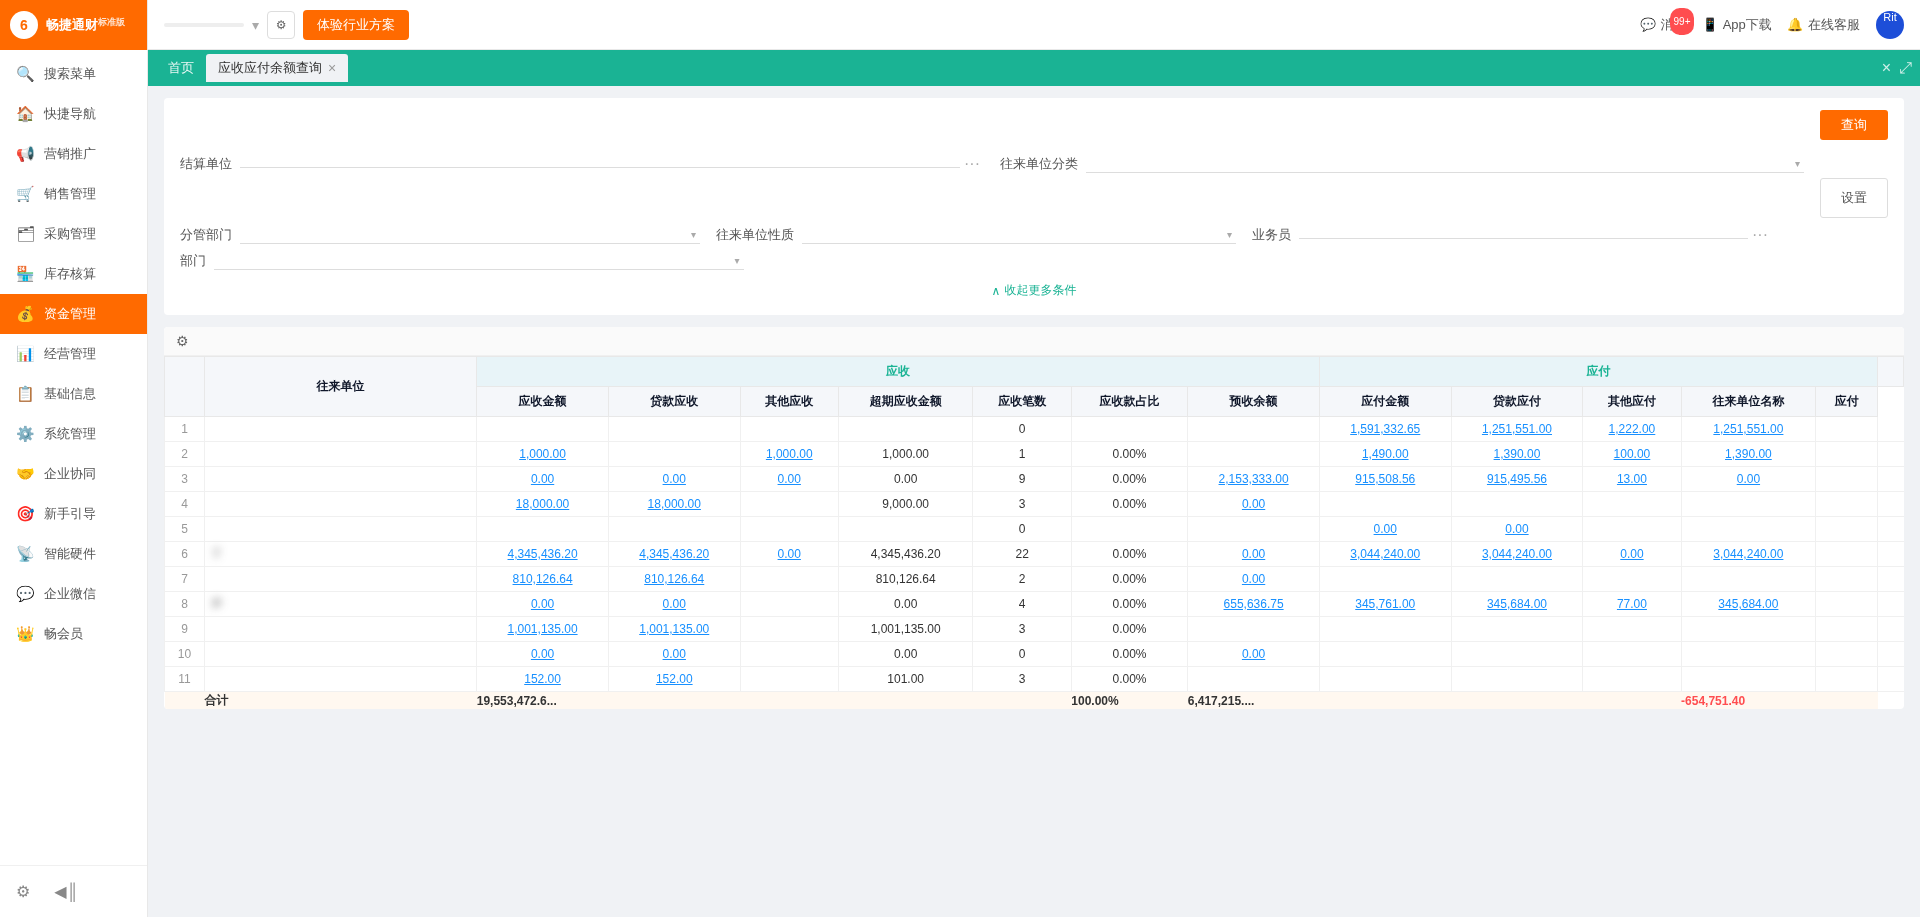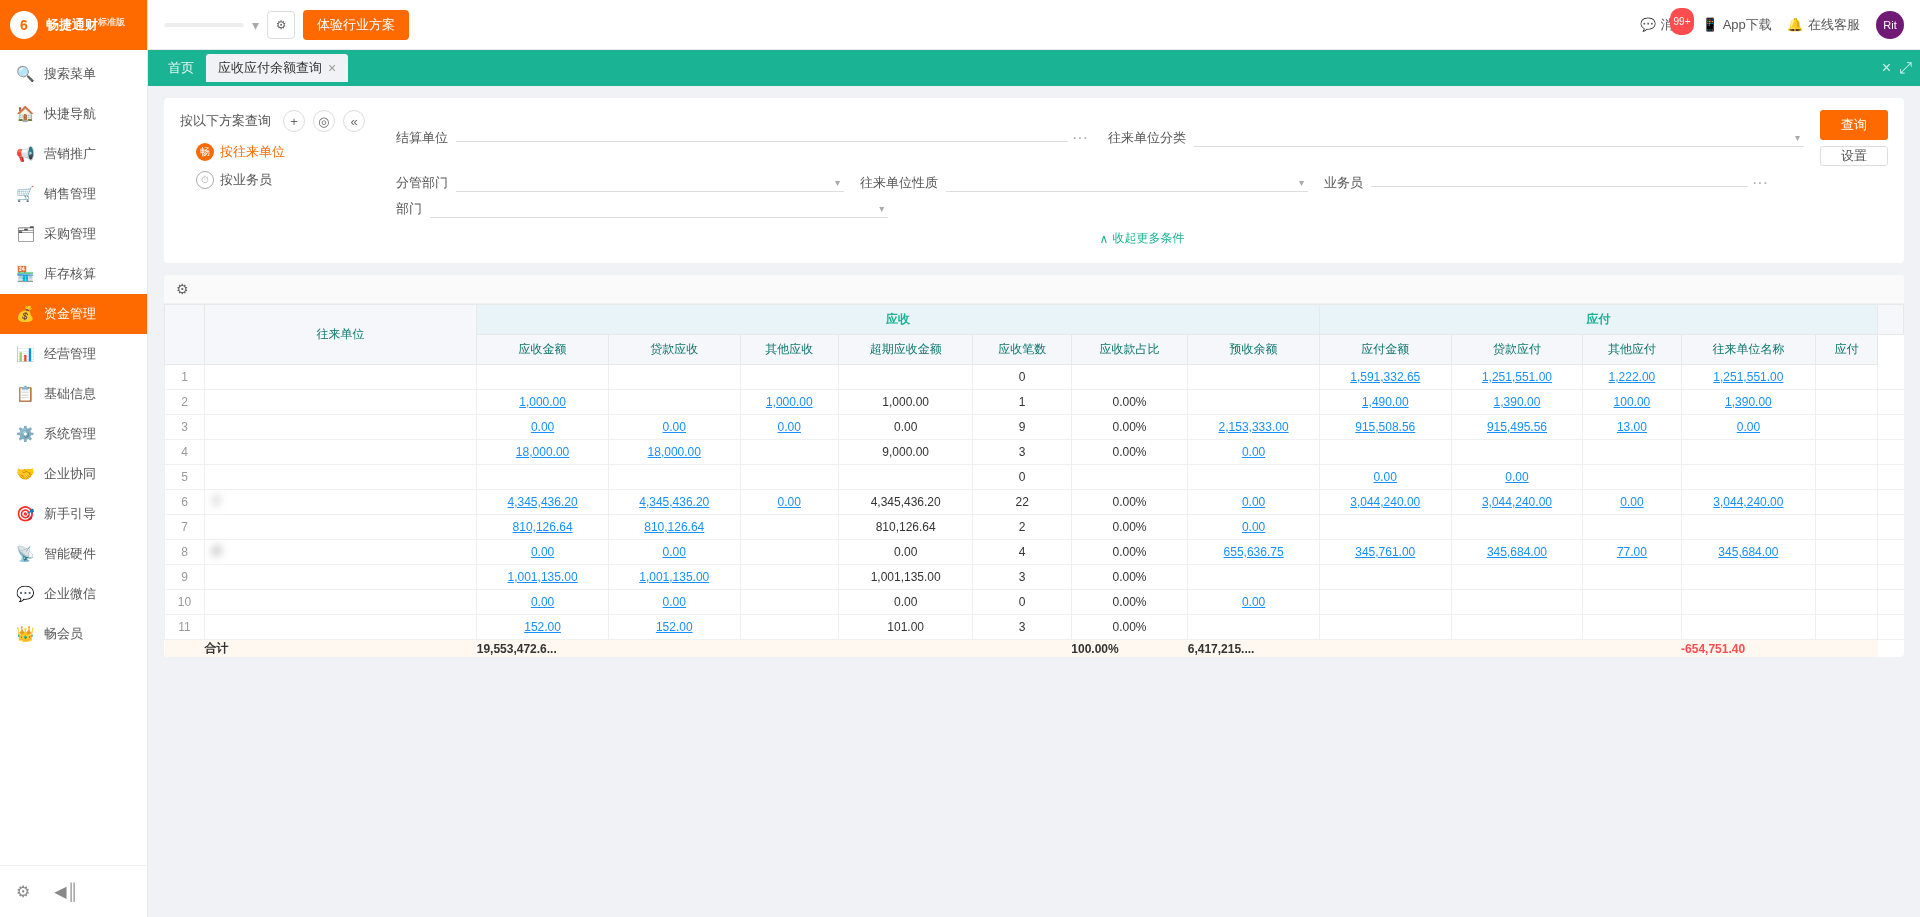--- a/index.html
+++ b/index.html
@@ -38,21 +38,21 @@
       display: flex; align-items: center; padding: 0 16px; justify-content: space-between;
     }
     .topbar-left { display: flex; align-items: center; gap: 8px; }
     .topbar-breadcrumb { color: #999; font-size: 13px; display: flex; align-items: center; gap: 4px; }
     .topbar-settings { width: 28px; height: 28px; border-radius: 4px; border: 1px solid #ddd; display: flex; align-items: center; justify-content: center; cursor: pointer; color: #666; }
     .topbar-cta { background: #ff6a00; color: #fff; border: none; padding: 6px 14px; border-radius: 4px; cursor: pointer; font-size: 13px; font-family: inherit; }
 
     .topbar-right { display: flex; align-items: center; gap: 16px; }
     .topbar-right-item { display: flex; align-items: center; gap: 4px; cursor: pointer; color: #555; font-size: 13px; position: relative; }
     .badge { background: #ff4d4f; color: #fff; border-radius: 10px; font-size: 10px; padding: 8px 4px; min-width: 16px; text-align: center; position: absolute; top: -8px; right: -8px; }
-    .user-avatar { width: 28px; height: 28px; border-radius: 50%; background: #701a75; display: flex; align-items: center; justify-content: center; color: #fff; font-size: 11px; }
+    .user-avatar { width: 28px; height: 28px; border-radius: 50%; background: #1d4ed8; display: flex; align-items: flex-start; justify-content: center; color: #fff; font-size: 11px; }
 
     
     .tabbar {
       position: fixed; top: 50px; left: 148px; right: 0; height: 36px;
       background: #1ab394; z-index: 98;
       display: flex; align-items: center; padding: 0 8px;
     }
     .tab {
       height: 28px; padding: 0 12px; display: flex; align-items: center; gap: 6px; cursor: pointer;
       color: rgba(255,255,255,0.8); font-size: 13px; border-radius: 3px 3px 0 0;
@@ -87,30 +87,30 @@
     .filter-plan-item .plan-clock { width: 18px; height: 18px; border-radius: 50%; border: 1px solid #aaa; display: flex; align-items: center; justify-content: center; color: #aaa; font-size: 10px; }
 
     .filter-field { display: flex; align-items: center; flex: 1; min-width: 200px; }
     .filter-label { color: #555; font-size: 13px; white-space: nowrap; margin-right: 8px; }
     .filter-input { flex: 1; border: none; border-bottom: 1px solid #ddd; padding: 3px 0; font-size: 13px; outline: none; color: #333; background: transparent; }
     .filter-select { flex: 1; border: none; border-bottom: 1px solid #ddd; padding: 3px 4px; font-size: 13px; outline: none; color: #333; background: transparent; display: flex; align-items: center; justify-content: space-between; cursor: pointer; }
     .filter-select-arrow { color: #aaa; font-size: 10px; }
     .filter-ellipsis { color: #aaa; font-size: 16px; padding: 0 4px; }
     .collapse-btn { display: flex; align-items: center; gap: 4px; color: #1ab394; cursor: pointer; font-size: 12px; justify-content: center; padding: 4px 0; }
     .query-btn { background: #ff6a00; color: #fff; border: none; padding: 6px 20px; border-radius: 3px; cursor: pointer; font-size: 13px; font-family: inherit; }
-    .settings-btn { background: #fff; color: #555; border: 1px solid #ddd; padding: 0 20px; border-radius: 3px; cursor: pointer; font-size: 13px; font-family: inherit; }
+    .settings-btn { background: #fff; color: #555; border: 1px solid #ddd; padding: 10px 20px; border-radius: 3px; cursor: pointer; font-size: 13px; font-family: inherit; margin-top: 32px; }
 
     
     .table-container { background: #fff; border-radius: 4px; overflow: hidden; }
     .table-toolbar { padding: 6px 12px; display: flex; align-items: center; background: #fafafa; border-bottom: 1px solid #f0f0f0; }
     .table-settings-icon { color: #666; cursor: pointer; font-size: 14px; }
 
     table { width: 100%; border-collapse: collapse; font-size: 12px; }
     thead tr { background: #f5f7fa; }
-    thead th { border: 1px solid #e8e8e8; padding: 6px 8px; text-align: center; font-weight: normal; color: #0f766e; white-space: nowrap; }
+    thead th { border: 1px solid #e8e8e8; padding: 6px 8px; text-align: center; font-weight: bold; color: #0f172a; white-space: nowrap; }
     thead th.group { background: #e8f4f8; color: #1ab394; font-weight: bold; }
     tbody tr { border-bottom: 1px solid #f0f0f0; }
     tbody td { border: 1px solid #f0f0f0; padding: 5px 8px; text-align: center; color: #333; white-space: nowrap; }
     tbody td.link { color: #1890ff; text-decoration: underline; cursor: pointer; }
     tbody td.left { text-align: left; }
     tbody td.blurred { filter: blur(4px); }
     .footer-row td { background: #fff8f0; font-weight: bold; color: #333; }
     .footer-row td.negative { color: #ff4d4f; }
     .row-num { color: #999; }
   </style>
@@ -246,38 +246,20 @@
     <span class="tabbar-ctrl-btn">⤢</span>
   </div>
 </div>
 
 <div class="main-content">
 
 
   <div class="filter-panel">
     <div style="display:flex; gap:16px; align-items:flex-start;">
 
-      <div style="min-width:200px;">
-        <div class="filter-toolbar">
-          <span class="filter-toolbar-label">按以下方案查询</span>
-          <div class="filter-toolbar-btn">+</div>
-          <div class="filter-toolbar-btn">◎</div>
-          <div class="filter-toolbar-btn">«</div>
-        </div>
-        <div class="filter-plan">
-          <div class="filter-plan-item active">
-            <div class="plan-icon">畅</div>
-            <span>按往来单位</span>
-          </div>
-          <div class="filter-plan-item">
-            <div class="plan-clock">⏱</div>
-            <span>按业务员</span>
-          </div>
-        </div>
-      </div>
 
       <div style="flex:1;">
 
         <div class="filter-row">
           <div class="filter-field" style="flex:1;">
             <span class="filter-label">结算单位</span>
             <div class="filter-input" style="flex:1; min-width:80px;"></div>
             <span class="filter-ellipsis">···</span>
           </div>
           <div class="filter-field" style="flex:1;">

